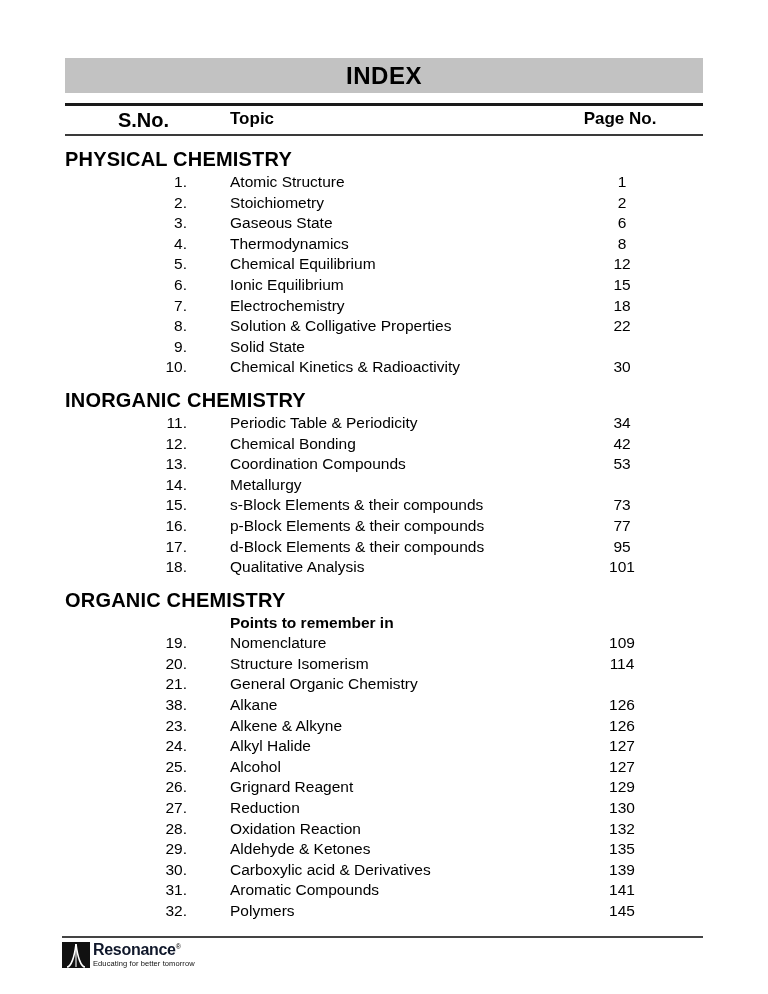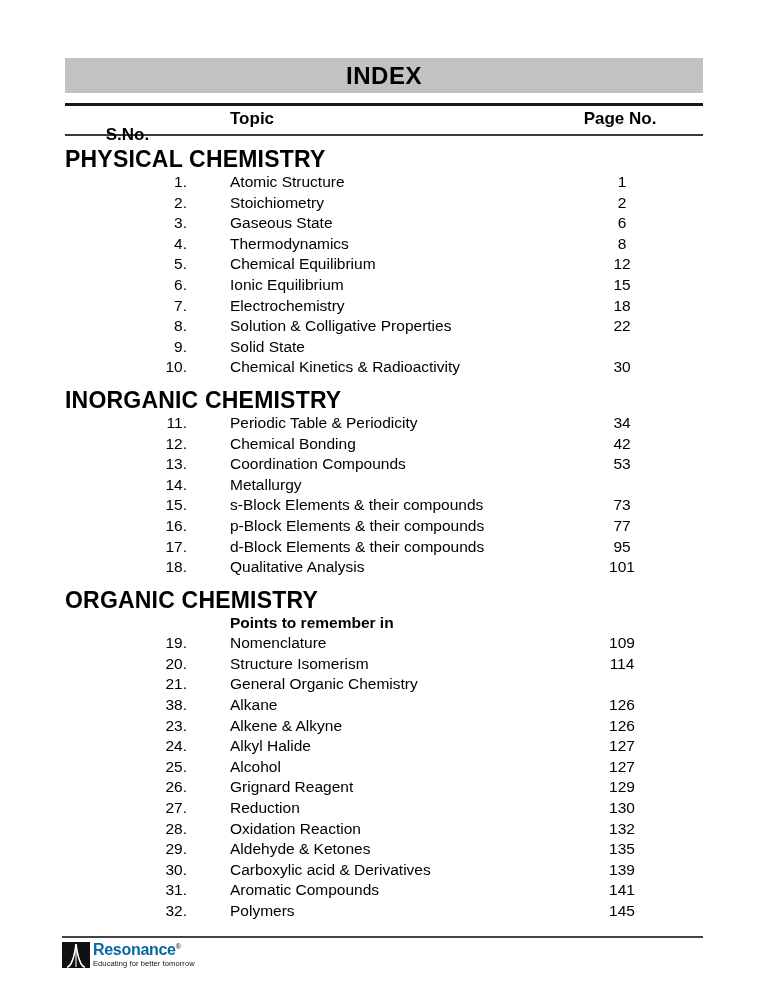--- a/index.html
+++ b/index.html
@@ -58,27 +58,26 @@
     height: 2px;
     background: #3a3a3a;
     width: 100%;
   }
   .col-head {
     position: relative;
     height: 28px;
   }
   .col-head .ch-sno {
     position: absolute;
-    left: 0;
+    left: 16px;
     top: 3px;
     width: 125px;
     text-align: center;
-    font-size: 17px;
-    font-weight: bold;
-    margin-top: 16px;
+    font-size: 20px;
+    font-weight: bold;
   }
   .col-head .ch-topic {
     position: absolute;
     left: 165px;
     top: 3px;
     font-size: 17px;
     font-weight: bold;
   }
   .col-head .ch-page {
     position: absolute;
@@ -91,21 +90,21 @@
   }
 
   
   .index-body {
     position: absolute;
     left: 65px;
     top: 146px;
     width: 638px;
   }
   .section-title {
-    font-size: 23px;
+    font-size: 20px;
     font-weight: bold;
     letter-spacing: 0.2px;
     margin: 0 0 2px 0;
     padding-top: 2px;
     line-height: 22px;
   }
   .section + .section {
     margin-top: 9px;
   }
   .row {
@@ -165,21 +164,21 @@
   .logo-mark svg { display: block; }
   .logo-text {
     margin-left: 3px;
     line-height: 1;
     padding-top: 0px;
   }
   .logo-word {
     font-size: 16px;
     font-weight: bold;
     letter-spacing: -0.3px;
-    color: #0369a1;
+    color: #0f172a;
     display: inline-block;
     line-height: 15px;
   }
   .logo-reg {
     font-size: 7px;
     vertical-align: super;
     font-weight: normal;
   }
   .logo-tag {
     font-size: 7.5px;

